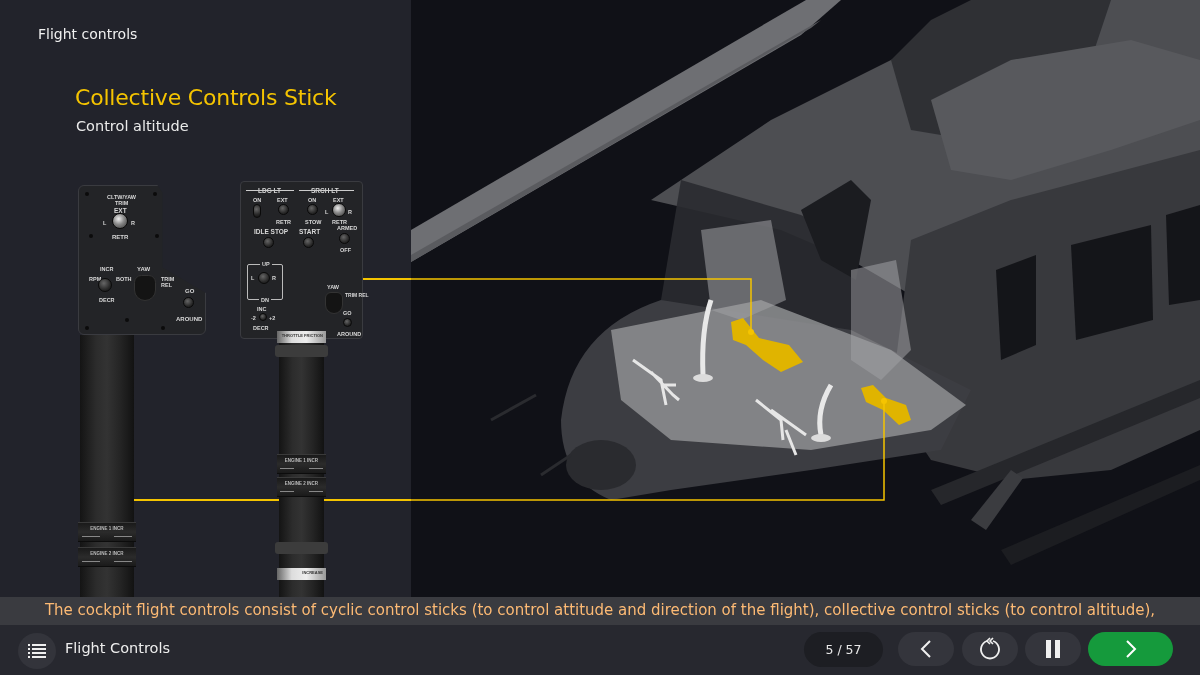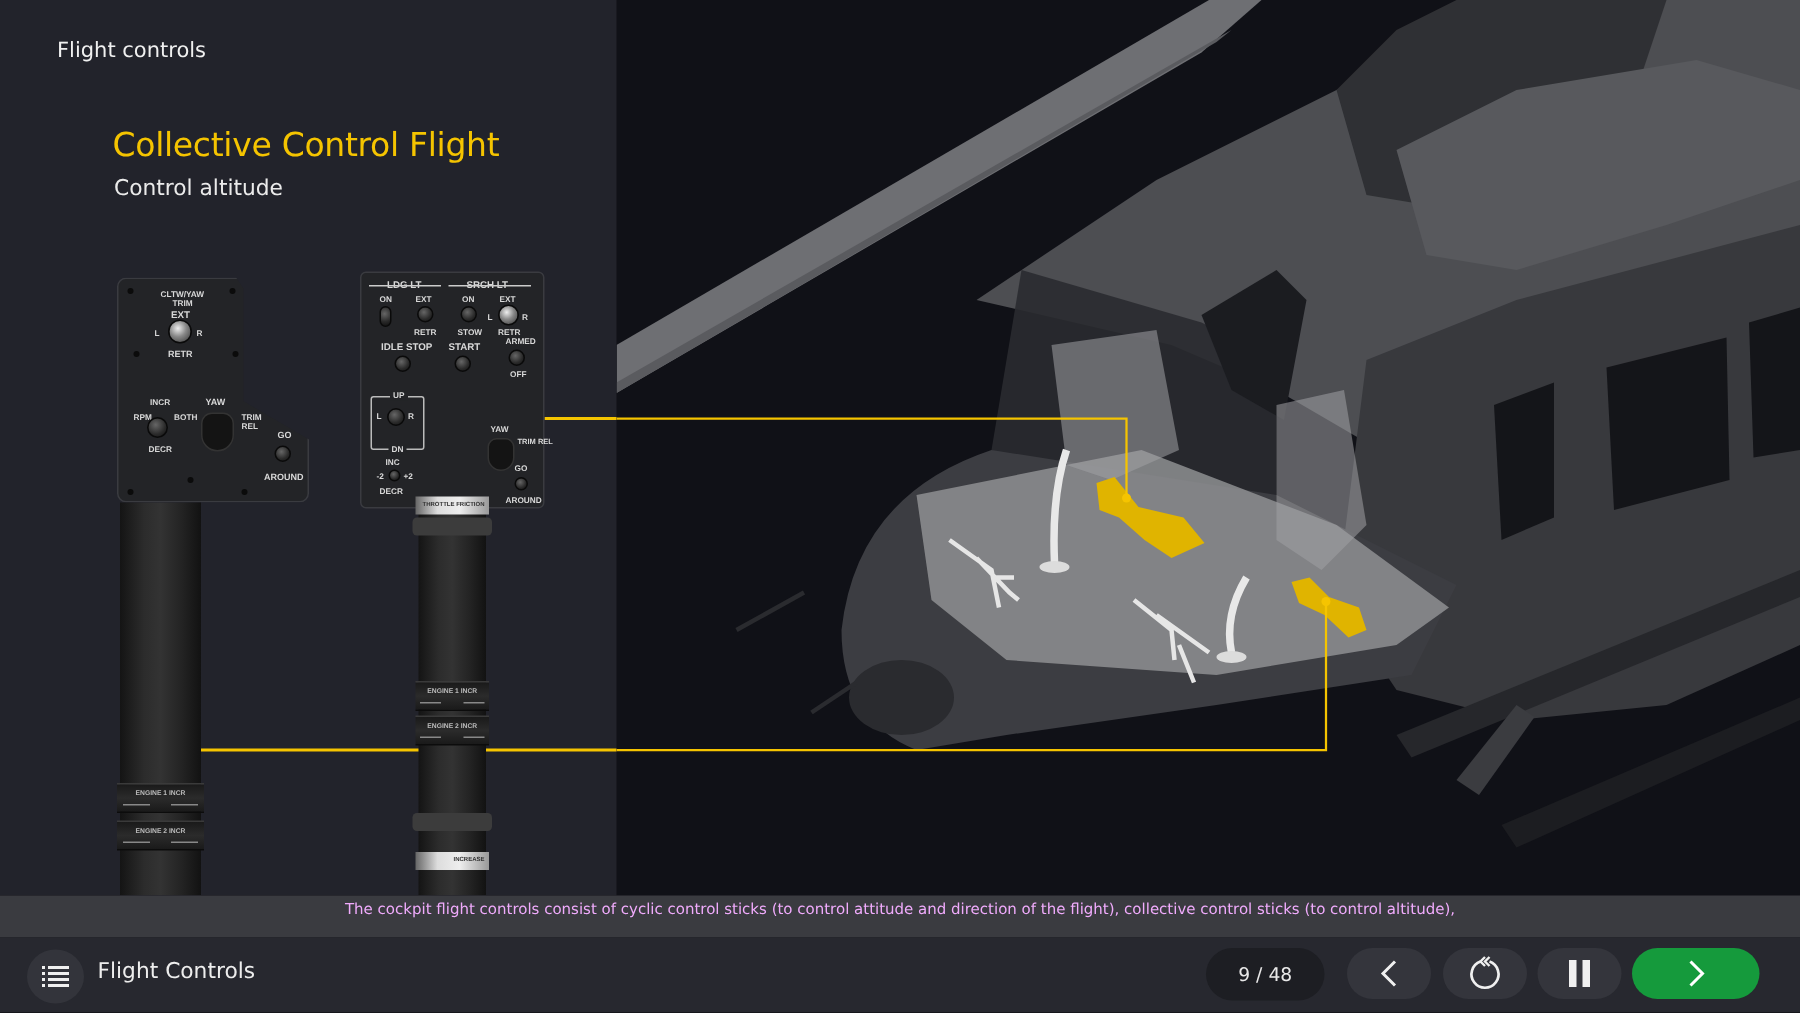--- a/index.html
+++ b/index.html
@@ -31,21 +31,21 @@
   .band-label { position: absolute; top: 3px; width: 100%; text-align: center; font-size: 4.5px; color: #bbb; font-family: "Liberation Sans", sans-serif; font-weight: bold; }
   .band-line { position: absolute; bottom: 4px; height: 1px; background: #888; }
   .throttle-collar { position: absolute; left: -4px; right: -4px; height: 12px; background: #3c3c3c; border-radius: 3px; }
   .throttle-label { position: absolute; left: -2px; right: -2px; height: 12px; background: linear-gradient(90deg, #666, #ddd 30%, #eee 60%, #999); }
   .throttle-label span { position: absolute; top: 2px; right: 3px; font-size: 4px; color: #333; font-weight: bold; font-family: "Liberation Sans", sans-serif; }
 
   .heli { position: absolute; left: 411px; top: 0; width: 789px; height: 597px; }
 
   
   .caption-bar { position: absolute; left: 0; top: 597px; width: 1200px; height: 28px; background: #3a3b40; }
-  .caption { position: absolute; left: 0; right: 0; top: 4px; text-align: center; font-size: 10px; color: #f0abfc; white-space: nowrap; }
+  .caption { position: absolute; left: 0; right: 0; top: 4px; text-align: center; font-size: 15px; color: #fdba74; white-space: nowrap; }
 
   
   .bottom-bar { position: absolute; left: 0; top: 625px; width: 1200px; height: 50px; background: #27282f; }
   .menu-btn { position: absolute; left: 18px; top: 8px; width: 38px; height: 36px; border-radius: 50%; background: #33343b; display: flex; align-items: center; justify-content: center; cursor: pointer; }
   .section-name { position: absolute; left: 65px; top: 15px; font-size: 14.5px; color: #ededed; }
   .page-counter { position: absolute; left: 804px; top: 7px; width: 79px; height: 35px; border-radius: 18px; background: #1d1e23; color: #e8e8e8; font-size: 12.5px; display: flex; align-items: center; justify-content: center; }
   .ctrl-btn { position: absolute; top: 7px; width: 56px; height: 34px; border-radius: 17px; background: #34353c; display: flex; align-items: center; justify-content: center; cursor: pointer; }
   .prev-btn { left: 898px; }
   .replay-btn { left: 962px; }
   .pause-btn { left: 1025px; }
@@ -103,21 +103,21 @@
     <line x1="130" y1="475" x2="160" y2="455" stroke="#2a2b2f" stroke-width="3"></line>
 
     <polyline points="-21,279 340,279 340,332" stroke="#f5c400" stroke-width="1.5" fill="none"></polyline>
     <circle cx="340" cy="332" r="3" fill="#f5c400"></circle>
     <polyline points="-278,500 473,500 473,401" stroke="#f5c400" stroke-width="1.5" fill="none"></polyline>
     <circle cx="473" cy="401" r="3" fill="#f5c400"></circle>
   </svg>
 
   <div class="left-panel">
     <div class="breadcrumb">Flight controls</div>
-    <h1 class="title">Collective Control Flight</h1>
+    <h1 class="title">Collective Controls Stick</h1>
     <div class="subtitle">Control altitude</div>
 
     <div style="position:absolute;left:363px;top:278px;width:48px;height:1.5px;background:#f5c400;"></div>
     <div style="position:absolute;left:134px;top:499px;width:277px;height:1.5px;background:#f5c400;"></div>
 
     <div class="panel panel-a">
       <div class="screw" style="left:6px;top:6px"></div>
       <div class="screw" style="left:74px;top:6px"></div>
       <div class="screw" style="left:10px;top:48px"></div>
       <div class="screw" style="left:76px;top:48px"></div>
@@ -239,21 +239,21 @@
           <rect x="4" y="4" width="14" height="2"></rect>
         <rect x="0" y="8" width="2" height="2"></rect>
           <rect x="4" y="8" width="14" height="2"></rect>
         <rect x="0" y="12" width="2" height="2"></rect>
           <rect x="4" y="12" width="14" height="2"></rect>
       </g>
     </svg>
   </div>
   <div class="section-name">Flight Controls</div>
 
-  <div class="page-counter">9 / 48</div>
+  <div class="page-counter">5 / 57</div>
 
   <div class="ctrl-btn prev-btn">
     <svg width="12" height="18" viewBox="0 0 12 18">
       <polyline points="10,1 2,9 10,17" fill="none" stroke="#f0f0f0" stroke-width="2"></polyline>
     </svg>
   </div>
   <div class="ctrl-btn replay-btn">
     <svg width="24" height="24" viewBox="0 0 24 24">
       <path d="M9,4 A9,9 0 1 0 15,4" fill="none" stroke="#f0f0f0" stroke-width="1.8"></path>
       <polyline points="12,1 9,4 12,7" fill="none" stroke="#f0f0f0" stroke-width="1.6"></polyline>

